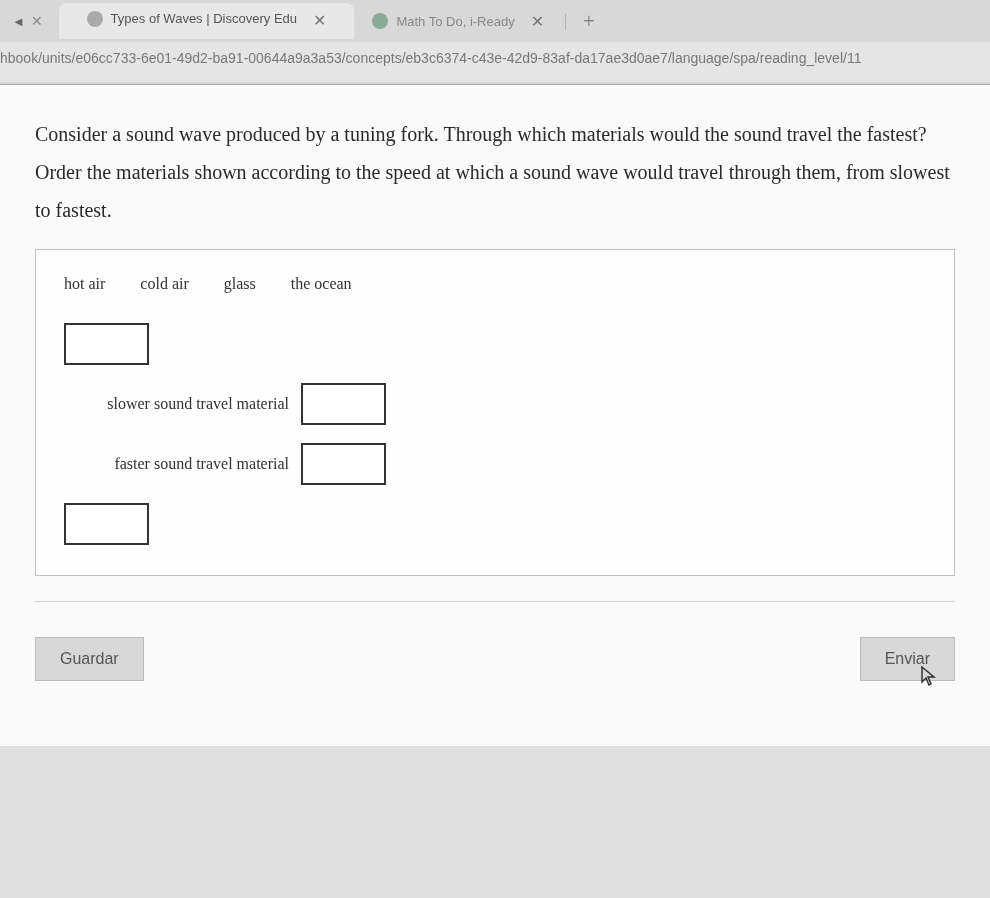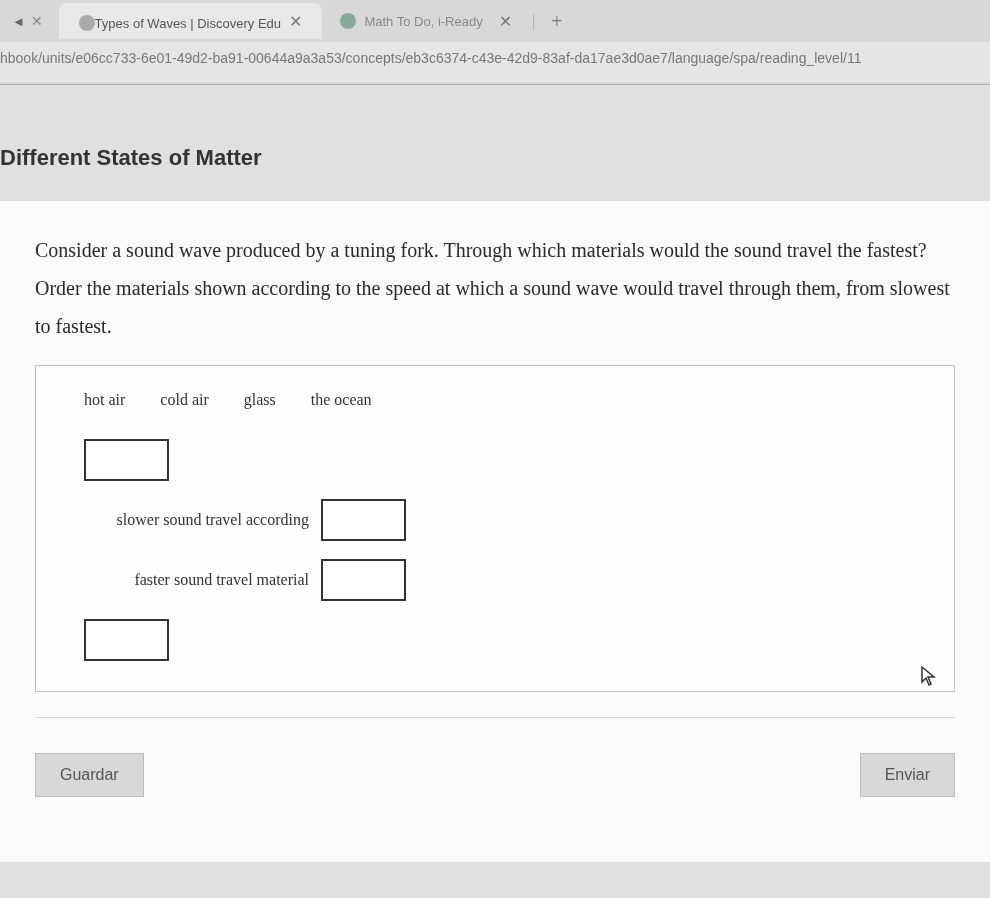--- a/index.html
+++ b/index.html
@@ -41,28 +41,29 @@
     }
     
     .tab-close-prev {
       color: #888;
       font-size: 14px;
       margin-right: 4px;
     }
     
     .tab {
       display: flex;
-      align-items: flex-end;
+      align-items: flex-start;
       background: #e8e8e8;
       border-radius: 8px 8px 0 0;
-      padding: 8px 20px;
+      padding: 8px 28px;
       color: #555;
       font-size: 13px;
       font-family: Arial, sans-serif;
       margin-right: 4px;
+      gap: 8px;
       height: 36px;
     }
     
     .tab-favicon {
       width: 16px;
       height: 16px;
       border-radius: 50%;
       background: #aaa;
       display: inline-block;
     }
@@ -128,21 +129,21 @@
     .question-text {
       font-size: 20px;
       color: #2a2a2a;
       line-height: 1.9;
       margin-bottom: 20px;
     }
     
     .exercise-box {
       border: 1px solid #c0c0c0;
       background: #fefefe;
-      padding: 25px 30px 30px 48px;
+      padding: 25px 30px 30px 28px;
       margin-top: 15px;
     }
     
     .draggable-row {
       display: flex;
       gap: 35px;
       margin-bottom: 30px;
       font-size: 16px;
       color: #333;
     }
@@ -226,39 +227,38 @@
     </div>
     <span class="divider">|</span>
     <span class="tab-new">+</span>
   </div>
   <div class="url-bar">
     <span>hbook/units/e06cc733-6e01-49d2-ba91-00644a9a3a53/concepts/eb3c6374-c43e-42d9-83af-da17ae3d0ae7/language/spa/reading_level/11</span>
   </div>
 </div>
 
 <div class="content-area">
-  <h2 class="page-heading">Different States of Matter</h2>
 
   <div class="content-card">
     <p class="question-text">Consider a sound wave produced by a tuning fork. Through which materials would the sound travel the fastest? Order the materials shown according to the speed at which a sound wave would travel through them, from slowest to fastest.</p>
 
     <div class="exercise-box">
       <div class="draggable-row">
         <span class="draggable-item">hot air</span>
         <span class="draggable-item">cold air</span>
         <span class="draggable-item">glass</span>
         <span class="draggable-item">the ocean</span>
       </div>
 
       <div class="drop-rows">
         <div class="drop-row">
           <div class="drop-target"></div>
         </div>
         <div class="drop-row">
-          <span class="drop-label">slower sound travel according</span>
+          <span class="drop-label">slower sound travel material</span>
           <div class="drop-target"></div>
         </div>
         <div class="drop-row">
           <span class="drop-label">faster sound travel material</span>
           <div class="drop-target"></div>
         </div>
         <div class="drop-row">
           <div class="drop-target"></div>
         </div>
       </div>

